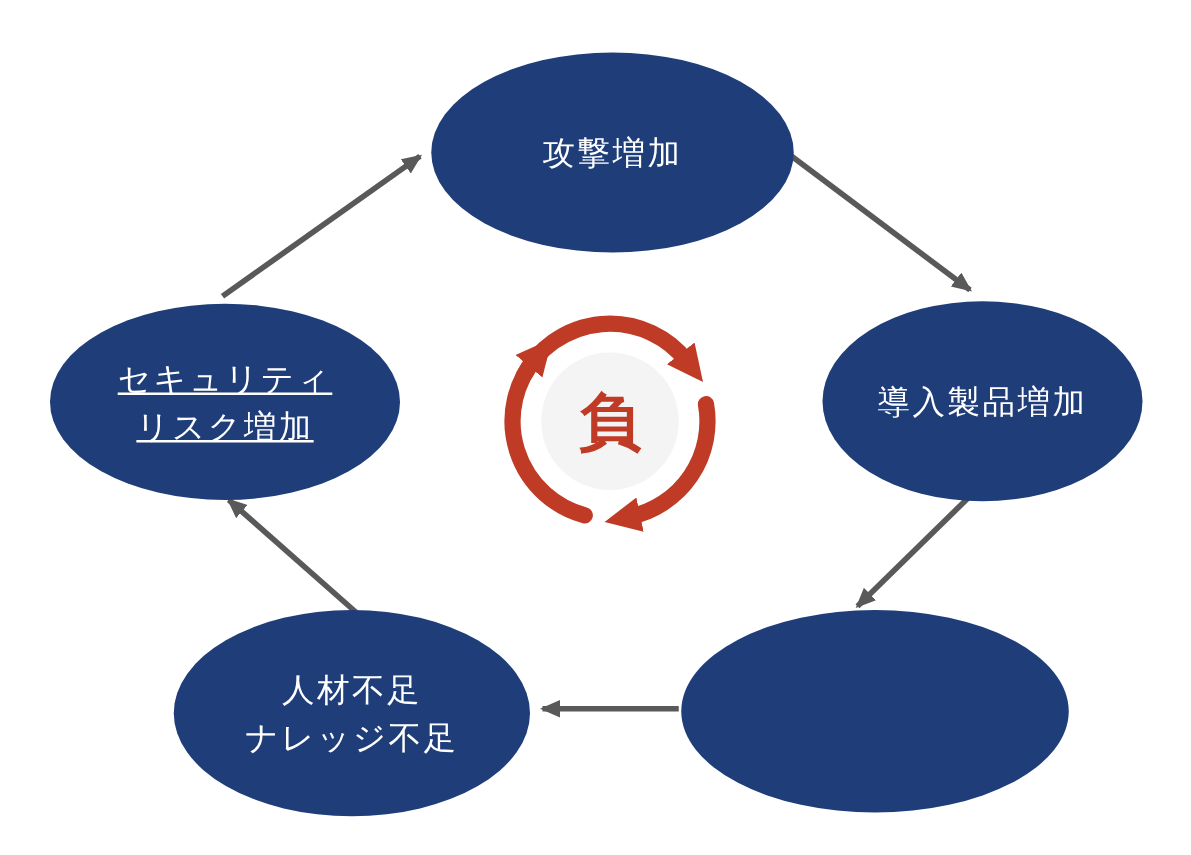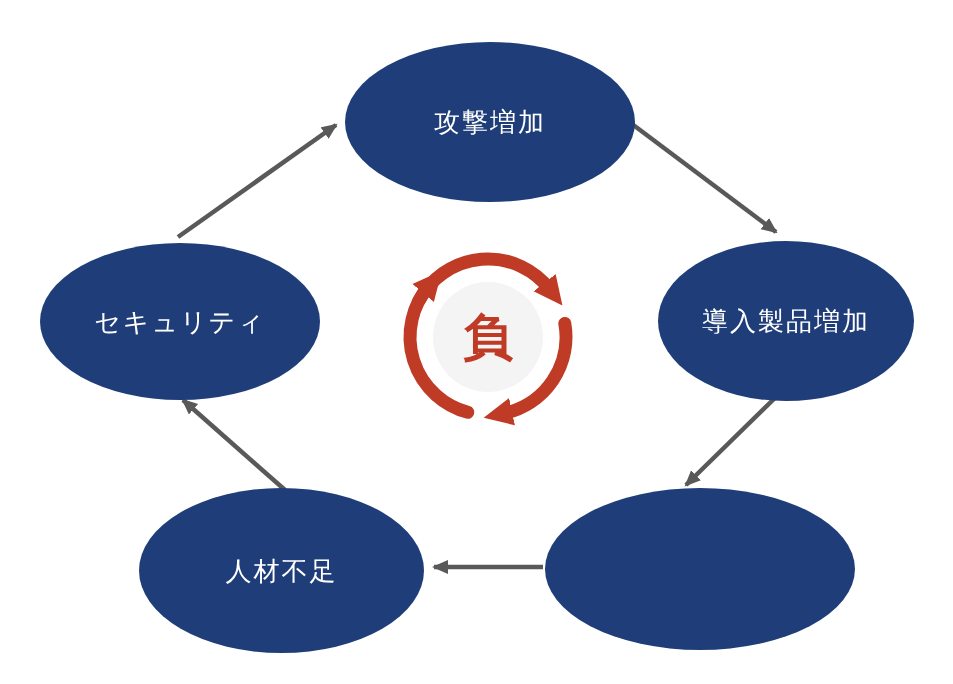--- a/index.html
+++ b/index.html
@@ -33,21 +33,21 @@
     justify-content: center;
     text-align: center;
     font-size: 26px;
     letter-spacing: 2px;
     line-height: 38px;
   }
   .node-top    { left: 345px; top: 42px;  width: 290px; height: 160px; }
   .node-right  { left: 658px; top: 241px; width: 256px; height: 160px; }
   .node-bright { left: 545px; top: 488px; width: 310px; height: 162px; }
   .node-bleft  { left: 139px; top: 488px; width: 285px; height: 165px; }
-  .node-left   { left: 40px;  top: 243px; width: 280px; height: 157px; }
+  .node-left   { left: 40px;  top: 243px; width: 280px; height: 157px; text-decoration: underline; }
   .center-label {
     position: absolute;
     left: 438px;
     top: 307px;
     width: 100px;
     height: 60px;
     text-align: center;
     line-height: 60px;
     font-size: 50px;
     font-weight: 700;
@@ -93,21 +93,23 @@
 
   <div class="node node-right">
     <div class="node-line">導入製品増加</div>
   </div>
 
   <div class="node node-bright">
   </div>
 
   <div class="node node-bleft">
     <div class="node-line">人材不足</div>
+    <div class="node-line">ナレッジ不足</div>
   </div>
 
   <div class="node node-left">
     <div class="node-line">セキュリティ</div>
+    <div class="node-line">リスク増加</div>
   </div>
 
   <div class="center-label">負</div>
 
 </div>
 
 </body></html>

